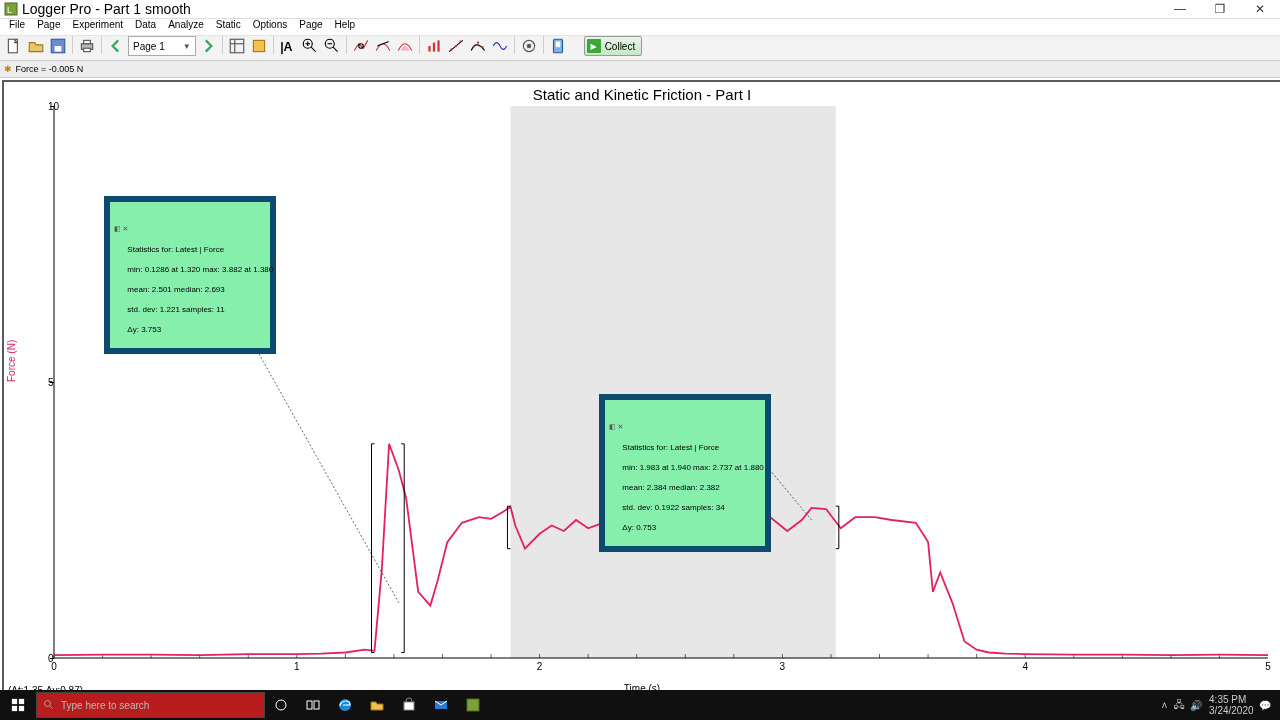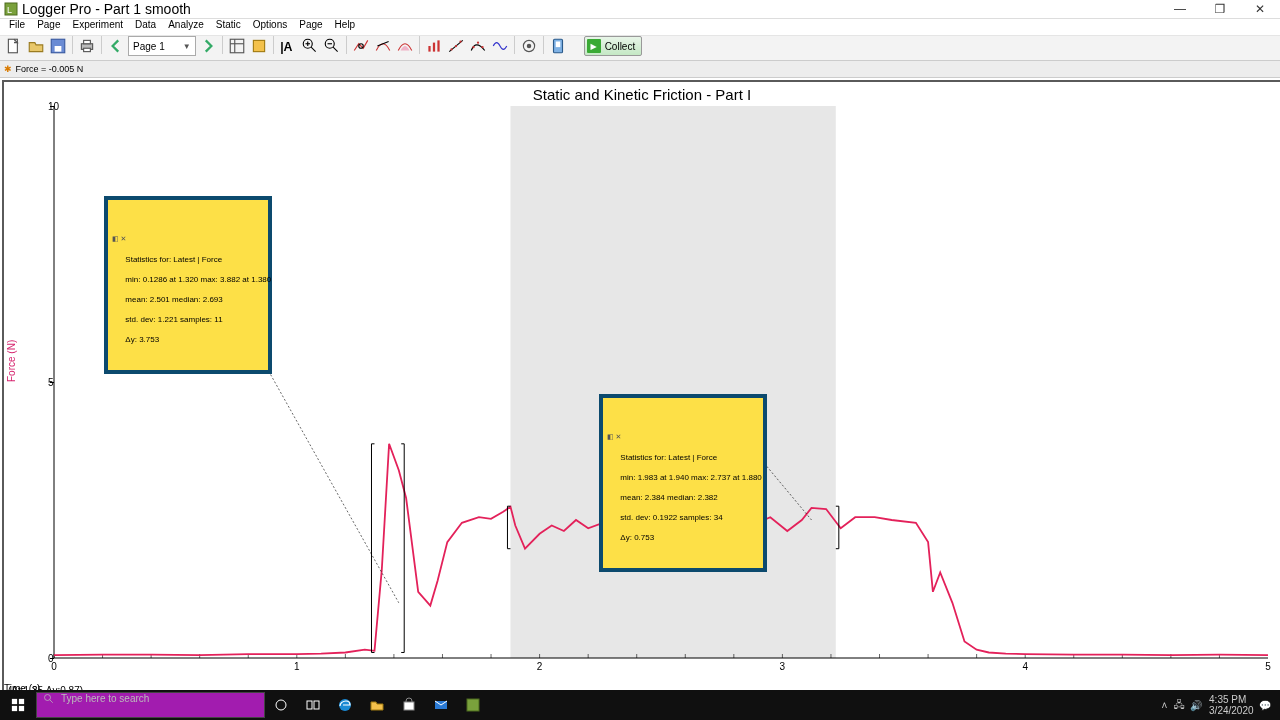--- a/index.html
+++ b/index.html
@@ -15,37 +15,37 @@
   .tsep{width:1px;height:18px;background:#ccc;margin:0 2px}
   .page-select{height:18px;font-size:10px;border:1px solid #aaa;background:#fff;display:flex;align-items:center;padding:0 4px;gap:18px}
   .page-select .chev{font-size:8px;color:#555}
   .collect-btn{height:18px;display:flex;align-items:center;border:1px solid #999;background:linear-gradient(#e8f5e8,#c5e8c5);padding:0 6px 0 2px;gap:4px;font-size:10px;border-radius:2px}
   .collect-btn .greenplay{width:14px;height:14px;background:#3aaa35;display:flex;align-items:center;justify-content:center;color:#fff;font-size:8px;border-radius:1px}
   .sensorbar{height:16px;display:flex;align-items:center;padding:0 4px;background:#ededed;border-bottom:1px solid #ccc;font-size:9px;gap:4px}
   .sensorbar .star{color:#d97a00}
   .graph-outer{position:relative;width:1276px;height:616px;margin:2px 2px 0 2px;border:2px solid #5a5a5a;background:#fff}
   .graph-title{position:absolute;left:0;right:0;top:4px;text-align:center;font-size:15px}
   .yaxis-label{position:absolute;left:2px;top:300px;transform:rotate(-90deg);transform-origin:left top;font-size:10px;color:#d6246e}
-  .xaxis-label{position:absolute;left:0;right:0;bottom:4px;font-size:10px}
+  .xaxis-label{position:absolute;left:0;right:0;bottom:4px;text-align:center;font-size:10px}
   .coord-readout{position:absolute;left:4px;bottom:2px;font-size:10px}
   .plot-area{position:absolute;left:50px;top:24px;right:12px;bottom:40px}
   .plot-svg{width:100%;height:100%;display:block}
   .selregion{fill:#d4d4d4;opacity:.55}
   .trace{fill:none;stroke:#e3215a;stroke-width:1.8}
   .ytick-label{position:absolute;right:100%;margin-right:6px;transform:translateY(-50%);font-size:10px}
   .xtick-label{position:absolute;top:100%;margin-top:3px;transform:translateX(-50%);font-size:10px}
   .tickmark{position:absolute;background:#000}
-  .statbox{position:absolute;border:4px solid #0c4a6e;background:#fde047;font-size:8px;line-height:1.25;padding:15px 4px;white-space:pre}
+  .statbox{position:absolute;border:6px solid #0c4a6e;background:#86efac;font-size:8px;line-height:1.25;padding:3px 4px;white-space:pre}
   .statbox .sb-icons{font-size:7px;color:#555;display:block;margin-bottom:1px}
   .leader{stroke:#000;stroke-width:.6;stroke-dasharray:2 2;fill:none}
   .bracket{stroke:#000;stroke-width:1;fill:none}
   .taskbar{position:absolute;left:0;right:0;bottom:0;height:30px;background:#101010;display:flex;align-items:center;color:#fff;font-size:10px}
   .startbtn{width:36px;height:30px;display:flex;align-items:center;justify-content:center}
   .startbtn svg{width:14px;height:14px}
-  .searchbox{height:24px;width:215px;background:#a21caf;display:flex;align-items:flex-start;padding:0 6px;gap:6px;color:#bbb;border:1px solid #444}
+  .searchbox{height:24px;width:215px;background:#b91c1c;display:flex;align-items:center;padding:0 6px;gap:6px;color:#bbb;border:1px solid #444}
   .tbicon{width:32px;height:30px;display:flex;align-items:center;justify-content:center}
   .tbicon svg{width:16px;height:16px}
   .tb-spacer{flex:1}
   .tray{display:flex;align-items:center;gap:6px;padding:0 8px;color:#ccc}
   .tray .clock{text-align:left;line-height:1.1}
   svg{overflow:visible}
 </style>
 </head>
 <body>
 

